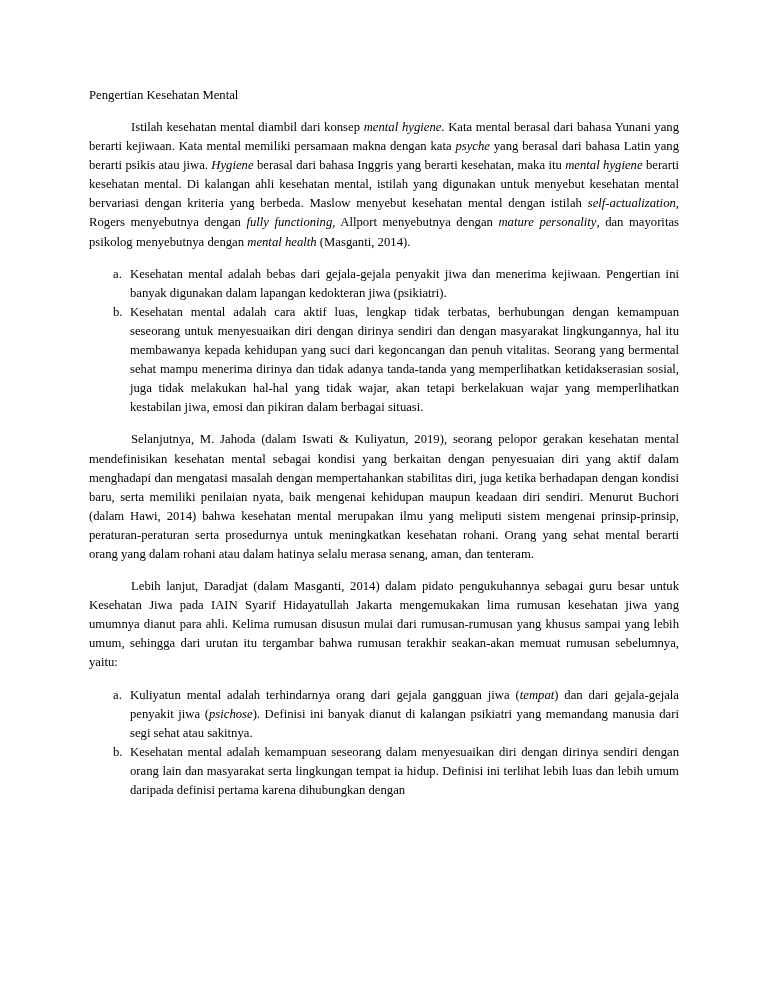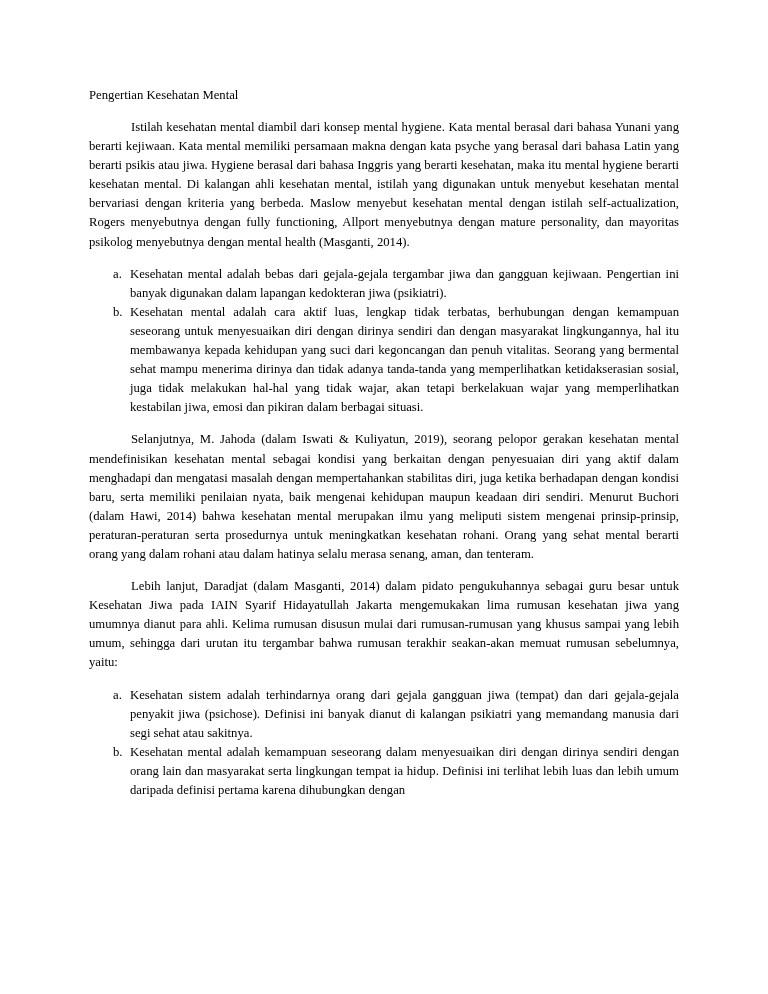--- a/index.html
+++ b/index.html
@@ -60,52 +60,53 @@
     top: 0;
     width: 20px;
     text-align: left;
     font-size: 12.7px;
     line-height: 19.1px;
   }
   ol.alpha-list > li > .li-text {
     display: block;
   }
   .it {
+    font-style: italic;
   }
 </style>
 </head>
 <body>
 
 <div class="page">
   <div class="doc-body">
 
     <div class="heading">Pengertian Kesehatan Mental</div>
 
     <p class="para"><span>Istilah kesehatan mental diambil dari konsep </span><span class="it">mental hygiene</span><span>. Kata mental berasal dari bahasa Yunani yang berarti kejiwaan. Kata mental memiliki persamaan makna dengan kata </span><span class="it">psyche</span><span> yang berasal dari bahasa Latin yang berarti psikis atau jiwa. </span><span class="it">Hygiene</span><span> berasal dari bahasa Inggris yang berarti kesehatan, maka itu </span><span class="it">mental hygiene</span><span> berarti kesehatan mental. Di kalangan ahli kesehatan mental, istilah yang digunakan untuk menyebut kesehatan mental bervariasi dengan kriteria yang berbeda. Maslow menyebut kesehatan mental dengan istilah </span><span class="it">self-actualization</span><span>, Rogers menyebutnya dengan </span><span class="it">fully functioning</span><span>, Allport menyebutnya dengan </span><span class="it">mature personality</span><span>, dan mayoritas psikolog menyebutnya dengan </span><span class="it">mental health</span><span> (Masganti, 2014).</span></p>
 
 
     <ol class="alpha-list">
       <li>
         <span class="marker">a.</span>
-        <span class="li-text">Kesehatan mental adalah bebas dari gejala-gejala tergambar jiwa dan gangguan kejiwaan. Pengertian ini banyak digunakan dalam lapangan kedokteran jiwa (psikiatri).</span>
+        <span class="li-text">Kesehatan mental adalah bebas dari gejala-gejala penyakit jiwa dan menerima kejiwaan. Pengertian ini banyak digunakan dalam lapangan kedokteran jiwa (psikiatri).</span>
       </li>
       <li>
         <span class="marker">b.</span>
         <span class="li-text">Kesehatan mental adalah cara aktif luas, lengkap tidak terbatas, berhubungan dengan kemampuan seseorang untuk menyesuaikan diri dengan dirinya sendiri dan dengan masyarakat lingkungannya, hal itu membawanya kepada kehidupan yang suci dari kegoncangan dan penuh vitalitas. Seorang yang bermental sehat mampu menerima dirinya dan tidak adanya tanda-tanda yang memperlihatkan ketidakserasian sosial, juga tidak melakukan hal-hal yang tidak wajar, akan tetapi berkelakuan wajar yang memperlihatkan kestabilan jiwa, emosi dan pikiran dalam berbagai situasi.</span>
       </li>
     </ol>
 
     <p class="para">Selanjutnya, M. Jahoda (dalam Iswati &amp; Kuliyatun, 2019), seorang pelopor gerakan kesehatan mental mendefinisikan kesehatan mental sebagai kondisi yang berkaitan dengan penyesuaian diri yang aktif dalam menghadapi dan mengatasi masalah dengan mempertahankan stabilitas diri, juga ketika berhadapan dengan kondisi baru, serta memiliki penilaian nyata, baik mengenai kehidupan maupun keadaan diri sendiri. Menurut Buchori (dalam Hawi, 2014) bahwa kesehatan mental merupakan ilmu yang meliputi sistem mengenai prinsip-prinsip, peraturan-peraturan serta prosedurnya untuk meningkatkan kesehatan rohani. Orang yang sehat mental berarti orang yang dalam rohani atau dalam hatinya selalu merasa senang, aman, dan tenteram.</p>
 
     <p class="para">Lebih lanjut, Daradjat (dalam Masganti, 2014) dalam pidato pengukuhannya sebagai guru besar untuk Kesehatan Jiwa pada IAIN Syarif Hidayatullah Jakarta mengemukakan lima rumusan kesehatan jiwa yang umumnya dianut para ahli. Kelima rumusan disusun mulai dari rumusan-rumusan yang khusus sampai yang lebih umum, sehingga dari urutan itu tergambar bahwa rumusan terakhir seakan-akan memuat rumusan sebelumnya, yaitu:</p>
 
     <ol class="alpha-list">
       <li>
         <span class="marker">a.</span>
-        <span class="li-text"><span>Kesehatan sistem adalah terhindarnya orang dari gejala gangguan jiwa (</span><span class="it">tempat</span><span>) dan dari gejala-gejala penyakit jiwa (</span><span class="it">psichose</span><span>). Definisi ini banyak dianut di kalangan psikiatri yang memandang manusia dari segi sehat atau sakitnya.</span></span>
+        <span class="li-text"><span>Kuliyatun mental adalah terhindarnya orang dari gejala gangguan jiwa (</span><span class="it">tempat</span><span>) dan dari gejala-gejala penyakit jiwa (</span><span class="it">psichose</span><span>). Definisi ini banyak dianut di kalangan psikiatri yang memandang manusia dari segi sehat atau sakitnya.</span></span>
       </li>
       <li>
         <span class="marker">b.</span>
         <span class="li-text">Kesehatan mental adalah kemampuan seseorang dalam menyesuaikan diri dengan dirinya sendiri dengan orang lain dan masyarakat serta lingkungan tempat ia hidup. Definisi ini terlihat lebih luas dan lebih umum daripada definisi pertama karena dihubungkan dengan</span>
       </li>
     </ol>
 
   </div>
 </div>
 

